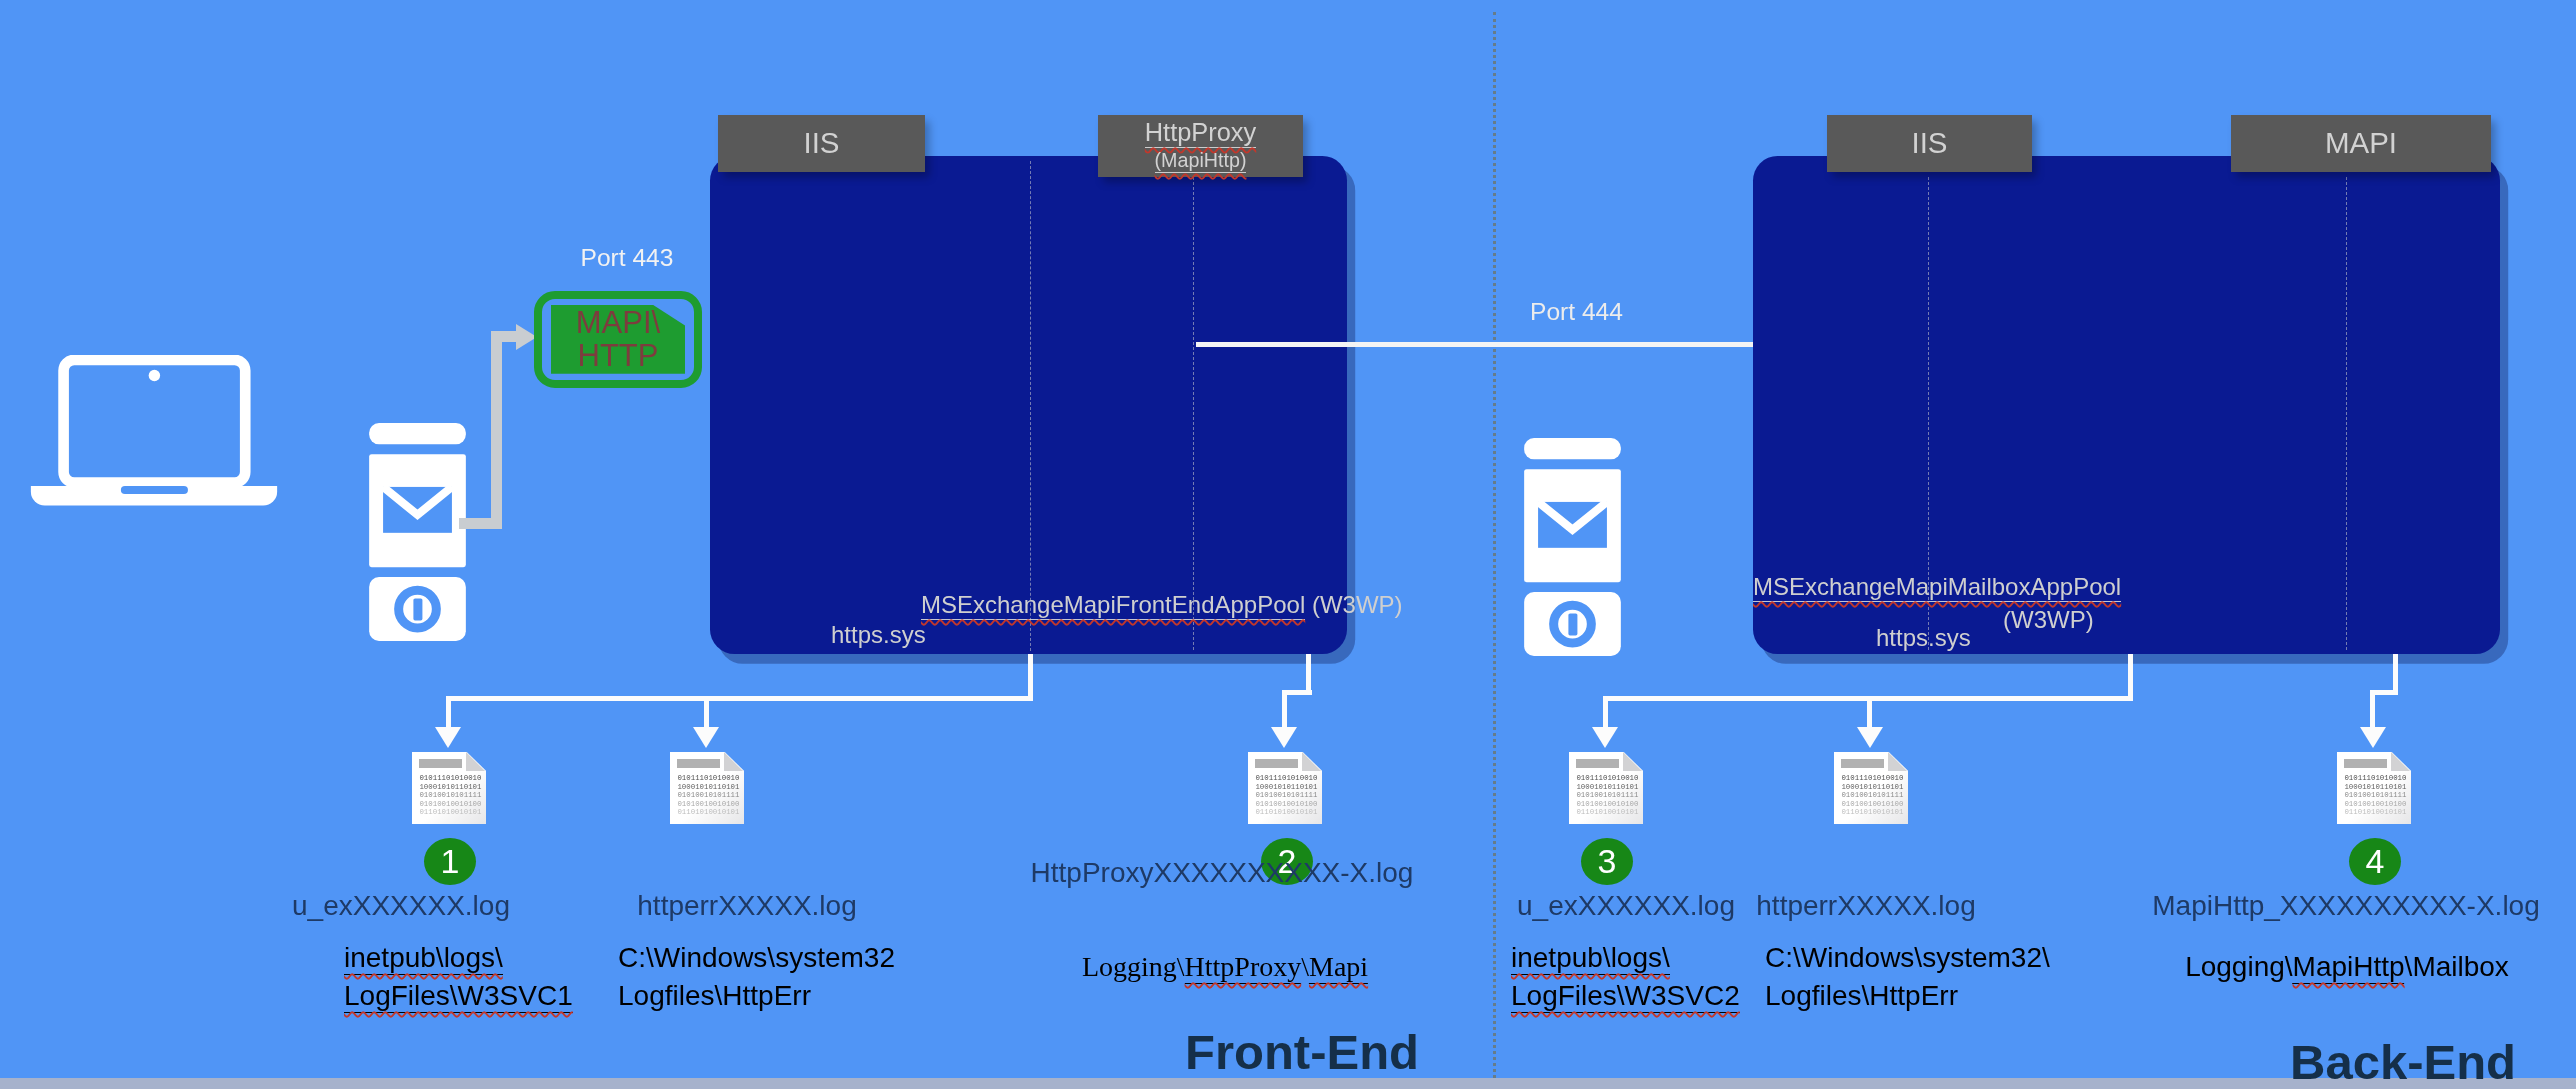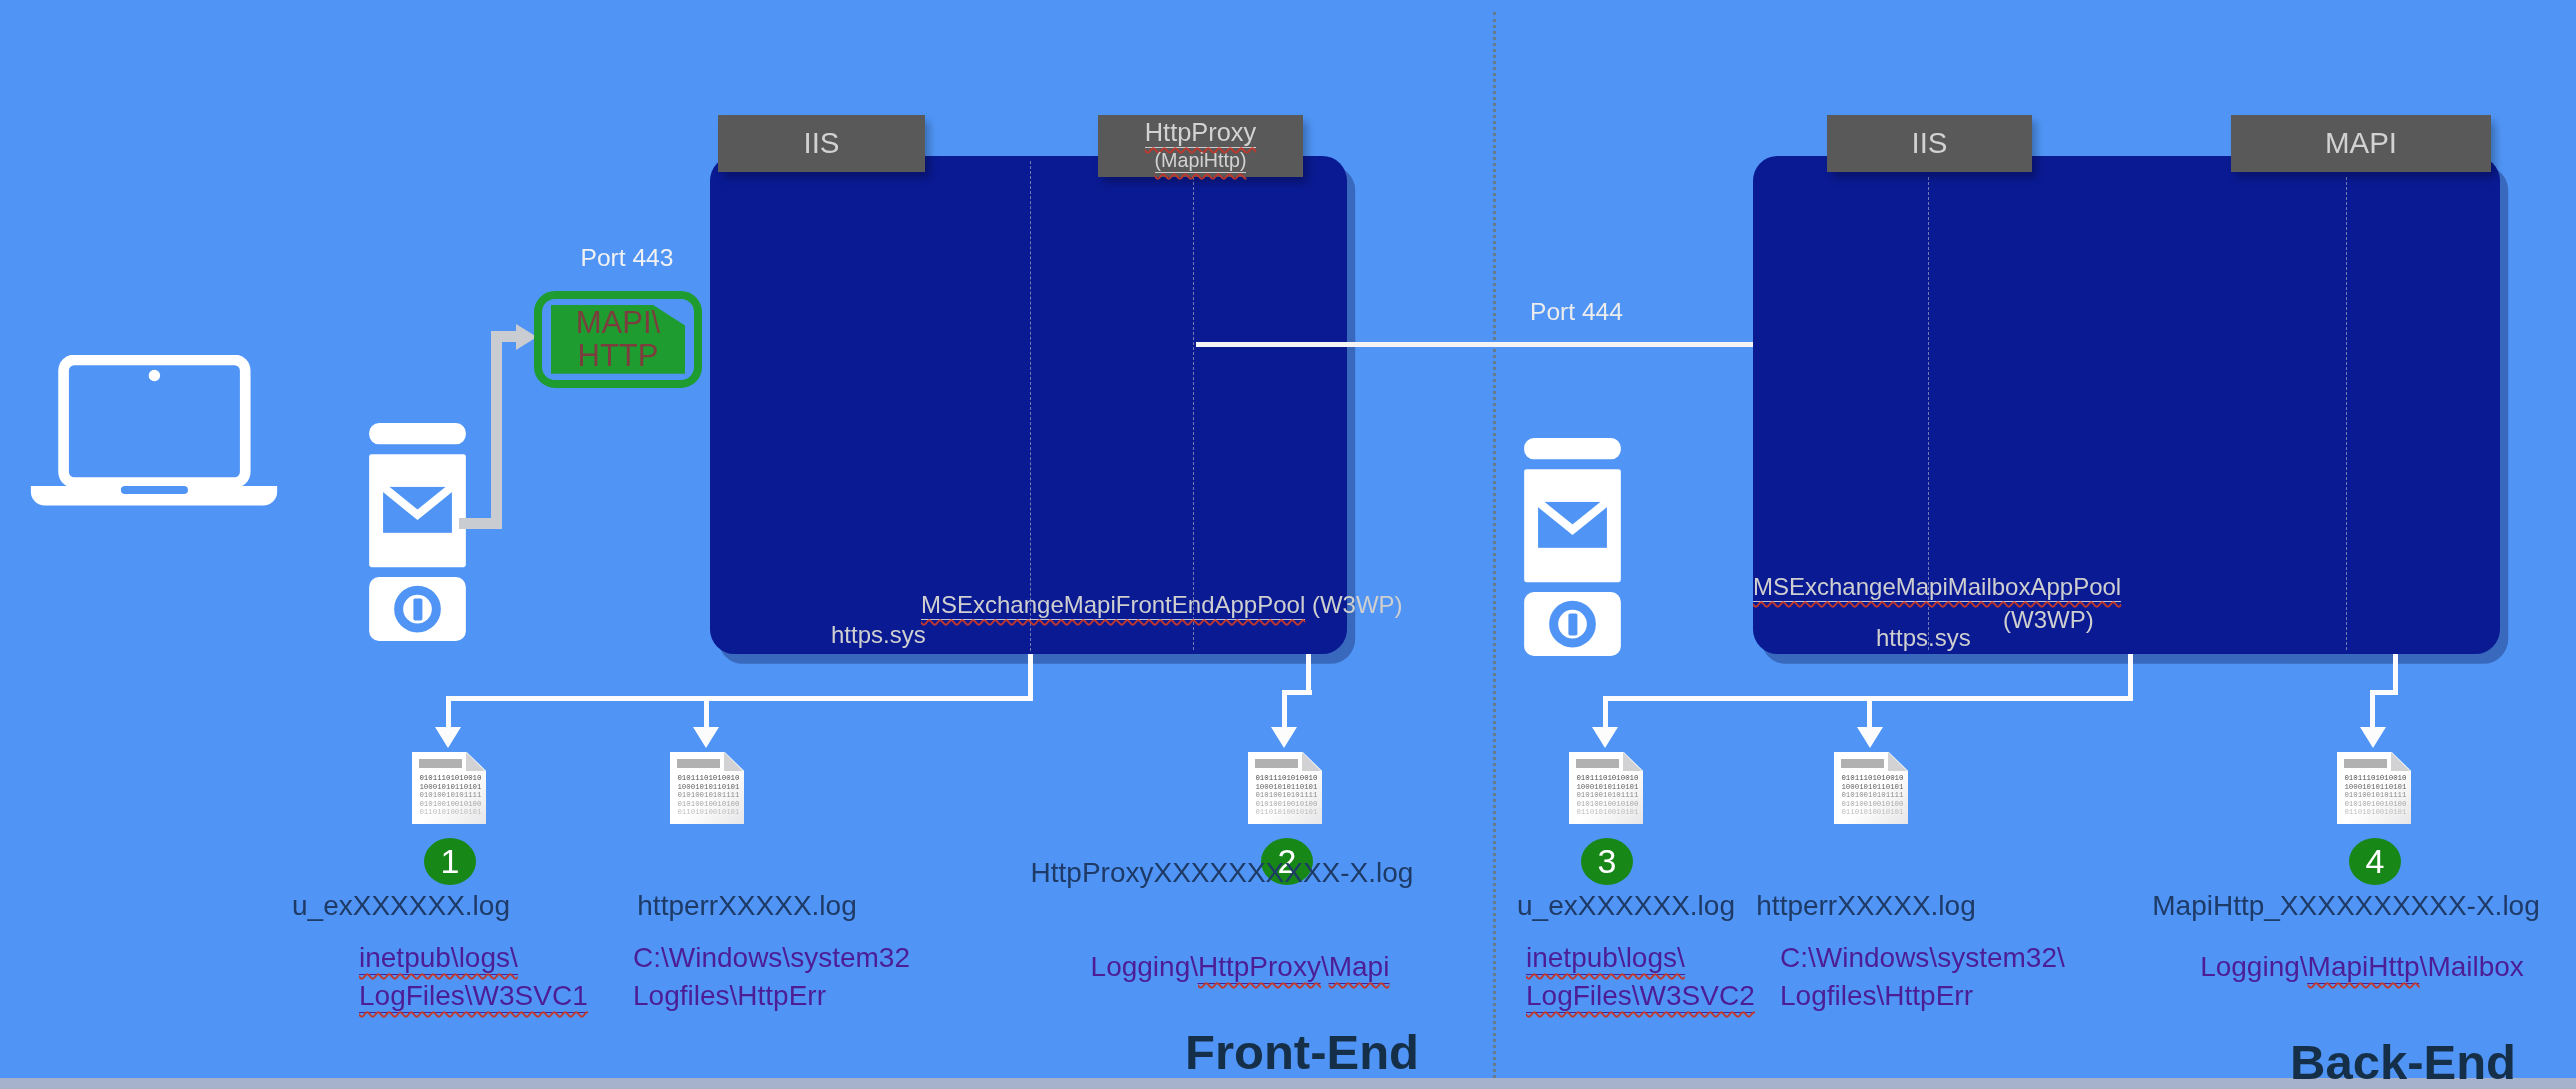--- a/index.html
+++ b/index.html
@@ -20,21 +20,21 @@
   .tab-sub{font-size:19.7px;margin-top:1.6px;}
   .vdash{width:0;border-left:1.6px dashed rgba(205,205,205,.55);}
   
   .wlabel{color:#F2F2F2;font-size:24.6px;white-space:nowrap;}
   .paneltext{color:#CFCFCF;font-size:24px;white-space:nowrap;}
   .squig{text-decoration:underline;text-decoration-style:wavy;text-decoration-color:#C2372B;
          text-decoration-thickness:2px;text-underline-offset:5.7px;}
   .linkline{border-bottom:1.6px solid rgba(216,216,216,.9);padding-bottom:0.8px;}
   .darkline{border-bottom:1.6px solid currentColor;padding-bottom:0.8px;}
   .filename{color:#1E3A66;font-size:28px;white-space:nowrap;transform:translateX(-50%);}
-  .pathtext{color:#4c1d95;font-size:28px;line-height:38px;white-space:nowrap;margin-left:15px;}
+  .pathtext{color:#000000;font-size:28px;line-height:38px;white-space:nowrap;}
   .centered{transform:translateX(-50%);text-align:center;}
   .section-label{color:#152F49;font-size:49px;font-weight:700;white-space:nowrap;transform:translateX(-50%);}
   
   .wline{background:#FCFCFC;}
   .gline{background:#C9CDD1;}
   .ah-down{width:0;height:0;border-left:13px solid transparent;border-right:13px solid transparent;border-top:21px solid #FCFCFC;}
   .ah-right{width:0;height:0;border-top:14px solid transparent;border-bottom:14px solid transparent;border-left:24.6px solid #F4F4F4;}
   .ah-right-gray{width:0;height:0;border-top:13px solid transparent;border-bottom:13px solid transparent;border-left:21px solid #C9CDD1;}
   
   #green-box{left:534px;top:291px;width:168px;height:97px;border:8.2px solid #1E9C30;border-radius:21px;box-sizing:border-box;}
@@ -246,21 +246,21 @@
   <div class="abs filename" style="left:2346px;top:890px;">MapiHttp_XXXXXXXXXX-X.log</div>
 
   <div class="abs pathtext" style="left:344px;top:939px;">
     <div><span class="squig darkline">inetpub\logs\</span></div>
     <div><span class="squig darkline">LogFiles\W3SVC1</span></div>
   </div>
   <div class="abs pathtext" style="left:618px;top:939px;">
     <div>C:\Windows\system32</div>
     <div>Logfiles\HttpErr</div>
   </div>
-  <div class="abs pathtext centered" style="left:1225px;top:948px;">
+  <div class="abs pathtext centered" style="left:1225px;top:948px;font-family:Liberation Serif, serif;">
     <span>Logging\</span><span class="squig darkline">HttpProxy</span><span>\</span><span class="squig darkline">Mapi</span>
   </div>
   <div class="abs pathtext" style="left:1511px;top:939px;">
     <div><span class="squig darkline">inetpub\logs\</span></div>
     <div><span class="squig darkline">LogFiles\W3SVC2</span></div>
   </div>
   <div class="abs pathtext" style="left:1765px;top:939px;">
     <div>C:\Windows\system32\</div>
     <div>Logfiles\HttpErr</div>
   </div>

